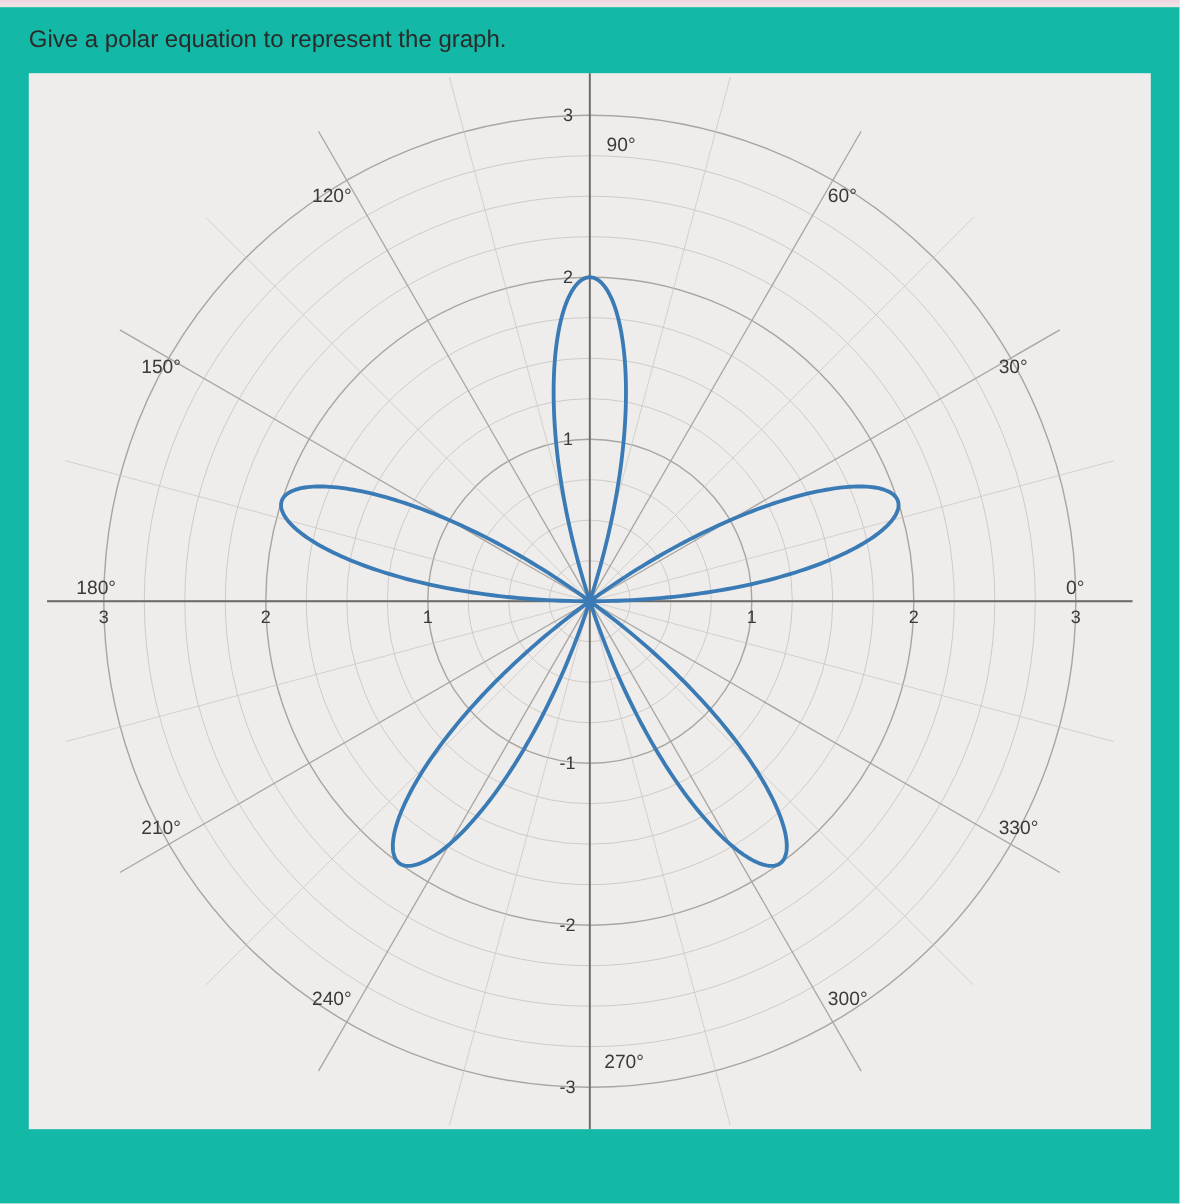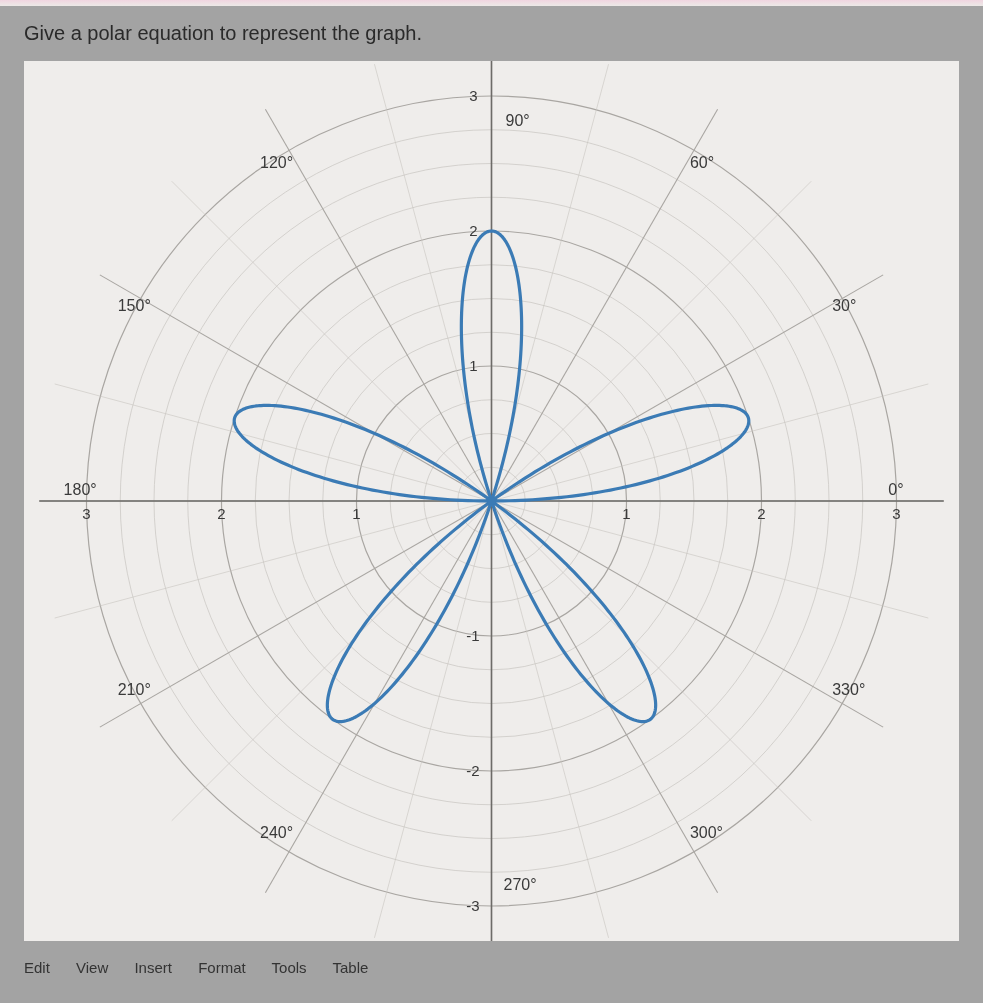--- a/index.html
+++ b/index.html
@@ -9,21 +9,21 @@
       width: 983px;
       height: 1003px;
       overflow: hidden;
       position: relative;
     }
     .top-bar {
       height: 6px;
       background: linear-gradient(to bottom, #f0d5e0, #ece9e7);
     }
     .container {
-      background: #a3a3a3;
+      background: #14b8a6;
       padding: 16px 24px 8px 24px;
       height: calc(100% - 6px);
       position: relative;
     }
     .question {
       font-size: 20px;
       color: #2a2a2a;
       margin-bottom: 16px;
       font-weight: 400;
     }
@@ -116,21 +116,13 @@
         <text x="197.5" y="457.99999999999994" font-size="15" fill="#3a3a3a" text-anchor="middle">2</text>
         <text x="62.5" y="457.99999999999994" font-size="15" fill="#3a3a3a" text-anchor="middle">3</text>
         <text x="602.5" y="458" font-size="15" fill="#3a3a3a" text-anchor="middle">1</text>
         <text x="737.5" y="458" font-size="15" fill="#3a3a3a" text-anchor="middle">2</text>
         <text x="872.5" y="458" font-size="15" fill="#3a3a3a" text-anchor="middle">3</text>
         <path d="M467.50 440.00 L473.39 439.97 L479.28 439.90 L485.16 439.77 L491.03 439.59 L496.89 439.36 L502.73 439.08 L508.55 438.75 L514.36 438.36 L520.13 437.93 L525.88 437.45 L531.60 436.92 L537.29 436.34 L542.93 435.72 L548.54 435.04 L554.10 434.32 L559.62 433.56 L565.09 432.75 L570.51 431.89 L575.87 431.00 L581.17 430.05 L586.42 429.07 L591.60 428.05 L596.71 426.99 L601.76 425.89 L606.74 424.75 L611.64 423.58 L616.46 422.37 L621.21 421.13 L625.88 419.85 L630.46 418.55 L634.96 417.21 L639.36 415.85 L643.68 414.45 L647.91 413.04 L652.04 411.60 L656.07 410.13 L660.00 408.65 L663.83 407.14 L667.56 405.62 L671.19 404.08 L674.71 402.53 L678.12 400.96 L681.42 399.39 L684.61 397.80 L687.68 396.20 L690.64 394.60 L693.49 392.99 L696.22 391.38 L698.83 389.77 L701.32 388.16 L703.68 386.56 L705.93 384.95 L708.06 383.36 L710.06 381.77 L711.93 380.19 L713.68 378.62 L715.30 377.07 L716.80 375.53 L718.17 374.00 L719.41 372.50 L720.53 371.02 L721.51 369.56 L722.37 368.12 L723.10 366.71 L723.70 365.33 L724.17 363.97 L724.51 362.65 L724.72 361.36 L724.80 360.11 L724.76 358.89 L724.59 357.71 L724.29 356.57 L723.86 355.47 L723.30 354.41 L722.62 353.40 L721.82 352.43 L720.89 351.51 L719.84 350.64 L718.66 349.82 L717.36 349.06 L715.94 348.34 L714.41 347.69 L712.75 347.08 L710.98 346.54 L709.09 346.05 L707.09 345.62 L704.97 345.26 L702.74 344.96 L700.40 344.72 L697.96 344.54 L695.41 344.43 L692.75 344.39 L689.99 344.41 L687.13 344.50 L684.17 344.66 L681.11 344.89 L677.96 345.20 L674.71 345.57 L671.38 346.01 L667.95 346.53 L664.44 347.12 L660.84 347.78 L657.16 348.52 L653.40 349.33 L649.56 350.22 L645.65 351.18 L641.67 352.21 L637.61 353.32 L633.49 354.51 L629.30 355.77 L625.05 357.11 L620.74 358.52 L616.37 360.01 L611.95 361.57 L607.47 363.21 L602.95 364.92 L598.38 366.70 L593.76 368.56 L589.11 370.50 L584.41 372.50 L579.68 374.58 L574.92 376.72 L570.13 378.94 L565.31 381.23 L560.46 383.59 L555.60 386.01 L550.71 388.51 L545.81 391.06 L540.90 393.69 L535.98 396.38 L531.04 399.13 L526.11 401.94 L521.17 404.81 L516.23 407.75 L511.30 410.74 L506.37 413.78 L501.45 416.88 L496.54 420.04 L491.65 423.25 L486.78 426.50 L481.92 429.81 L477.09 433.16 L472.28 436.56 L467.50 440.00 L462.75 443.48 L458.03 447.01 L453.35 450.57 L448.71 454.16 L444.10 457.79 L439.54 461.45 L435.02 465.15 L430.55 468.87 L426.13 472.61 L421.77 476.38 L417.45 480.17 L413.19 483.98 L408.99 487.80 L404.85 491.64 L400.77 495.50 L396.76 499.36 L392.81 503.23 L388.93 507.10 L385.12 510.98 L381.38 514.86 L377.72 518.74 L374.13 522.61 L370.61 526.48 L367.18 530.33 L363.82 534.18 L360.54 538.01 L357.35 541.82 L354.24 545.62 L351.21 549.39 L348.27 553.14 L345.42 556.87 L342.66 560.56 L339.98 564.22 L337.40 567.85 L334.90 571.45 L332.50 575.00 L330.19 578.51 L327.97 581.98 L325.85 585.41 L323.82 588.78 L321.89 592.11 L320.05 595.38 L318.31 598.60 L316.66 601.75 L315.11 604.85 L313.66 607.89 L312.30 610.86 L311.04 613.77 L309.88 616.60 L308.81 619.37 L307.84 622.06 L306.96 624.68 L306.18 627.22 L305.50 629.68 L304.91 632.06 L304.41 634.36 L304.01 636.57 L303.71 638.70 L303.49 640.73 L303.37 642.68 L303.34 644.53 L303.41 646.30 L303.56 647.96 L303.80 649.53 L304.13 651.00 L304.54 652.37 L305.04 653.64 L305.63 654.81 L306.30 655.88 L307.05 656.83 L307.88 657.69 L308.80 658.43 L309.79 659.07 L310.86 659.60 L312.00 660.02 L313.22 660.33 L314.52 660.53 L315.88 660.61 L317.31 660.58 L318.81 660.44 L320.38 660.18 L322.01 659.81 L323.70 659.33 L325.46 658.73 L327.27 658.01 L329.14 657.18 L331.07 656.23 L333.05 655.16 L335.08 653.98 L337.16 652.69 L339.29 651.28 L341.47 649.75 L343.69 648.11 L345.95 646.35 L348.25 644.48 L350.59 642.50 L352.96 640.40 L355.37 638.19 L357.81 635.87 L360.27 633.44 L362.77 630.90 L365.29 628.25 L367.83 625.49 L370.40 622.62 L372.98 619.65 L375.58 616.57 L378.20 613.39 L380.82 610.11 L383.46 606.73 L386.11 603.24 L388.76 599.66 L391.42 595.99 L394.08 592.22 L396.74 588.35 L399.40 584.40 L402.05 580.36 L404.70 576.23 L407.34 572.01 L409.97 567.71 L412.59 563.33 L415.20 558.87 L417.79 554.33 L420.36 549.72 L422.91 545.04 L425.45 540.28 L427.96 535.46 L430.45 530.57 L432.91 525.62 L435.34 520.61 L437.74 515.54 L440.12 510.42 L442.46 505.24 L444.76 500.01 L447.03 494.74 L449.27 489.42 L451.46 484.06 L453.62 478.66 L455.74 473.22 L457.81 467.75 L459.84 462.25 L461.82 456.72 L463.76 451.17 L465.66 445.59 L467.50 440.00 L469.30 434.39 L471.04 428.77 L472.74 423.14 L474.38 417.50 L475.97 411.85 L477.51 406.21 L478.99 400.57 L480.42 394.93 L481.80 389.30 L483.12 383.69 L484.38 378.08 L485.59 372.50 L486.74 366.94 L487.83 361.40 L488.86 355.88 L489.84 350.40 L490.76 344.95 L491.62 339.53 L492.42 334.15 L493.17 328.82 L493.86 323.53 L494.48 318.28 L495.05 313.09 L495.57 307.95 L496.02 302.87 L496.42 297.84 L496.76 292.88 L497.05 287.98 L497.28 283.15 L497.45 278.39 L497.57 273.70 L497.64 269.08 L497.65 264.55 L497.61 260.09 L497.51 255.72 L497.37 251.43 L497.17 247.23 L496.92 243.12 L496.63 239.10 L496.29 235.18 L495.90 231.35 L495.46 227.63 L494.98 224.00 L494.45 220.48 L493.89 217.06 L493.28 213.75 L492.63 210.55 L491.94 207.45 L491.22 204.47 L490.45 201.61 L489.66 198.86 L488.83 196.23 L487.96 193.71 L487.07 191.32 L486.15 189.05 L485.20 186.90 L484.22 184.88 L483.22 182.98 L482.20 181.20 L481.15 179.56 L480.08 178.04 L479.00 176.65 L477.90 175.39 L476.78 174.26 L475.65 173.27 L474.51 172.40 L473.36 171.67 L472.19 171.07 L471.03 170.60 L469.85 170.27 L468.68 170.07 L467.50 170.00 L466.32 170.07 L465.15 170.27 L463.97 170.60 L462.81 171.07 L461.64 171.67 L460.49 172.40 L459.35 173.27 L458.22 174.26 L457.10 175.39 L456.00 176.65 L454.92 178.04 L453.85 179.56 L452.80 181.20 L451.78 182.98 L450.78 184.88 L449.80 186.90 L448.85 189.05 L447.93 191.32 L447.04 193.71 L446.17 196.23 L445.34 198.86 L444.55 201.61 L443.78 204.47 L443.06 207.45 L442.37 210.55 L441.72 213.75 L441.11 217.06 L440.55 220.48 L440.02 224.00 L439.54 227.63 L439.10 231.35 L438.71 235.18 L438.37 239.10 L438.08 243.12 L437.83 247.23 L437.63 251.43 L437.49 255.72 L437.39 260.09 L437.35 264.55 L437.36 269.08 L437.43 273.70 L437.55 278.39 L437.72 283.15 L437.95 287.98 L438.24 292.88 L438.58 297.84 L438.98 302.87 L439.43 307.95 L439.95 313.09 L440.52 318.28 L441.14 323.53 L441.83 328.82 L442.58 334.15 L443.38 339.53 L444.24 344.95 L445.16 350.40 L446.14 355.88 L447.17 361.40 L448.26 366.94 L449.41 372.50 L450.62 378.08 L451.88 383.69 L453.20 389.30 L454.58 394.93 L456.01 400.57 L457.49 406.21 L459.03 411.85 L460.62 417.50 L462.26 423.14 L463.96 428.77 L465.70 434.39 L467.50 440.00 L469.34 445.59 L471.24 451.17 L473.18 456.72 L475.16 462.25 L477.19 467.75 L479.26 473.22 L481.38 478.66 L483.54 484.06 L485.73 489.42 L487.97 494.74 L490.24 500.01 L492.54 505.24 L494.88 510.42 L497.26 515.54 L499.66 520.61 L502.09 525.62 L504.55 530.57 L507.04 535.46 L509.55 540.28 L512.09 545.04 L514.64 549.72 L517.21 554.33 L519.80 558.87 L522.41 563.33 L525.03 567.71 L527.66 572.01 L530.30 576.23 L532.95 580.36 L535.60 584.40 L538.26 588.35 L540.92 592.22 L543.58 595.99 L546.24 599.66 L548.89 603.24 L551.54 606.73 L554.18 610.11 L556.80 613.39 L559.42 616.57 L562.02 619.65 L564.60 622.62 L567.17 625.49 L569.71 628.25 L572.23 630.90 L574.73 633.44 L577.19 635.87 L579.63 638.19 L582.04 640.40 L584.41 642.50 L586.75 644.48 L589.05 646.35 L591.31 648.11 L593.53 649.75 L595.71 651.28 L597.84 652.69 L599.92 653.98 L601.95 655.16 L603.93 656.23 L605.86 657.18 L607.73 658.01 L609.54 658.73 L611.30 659.33 L612.99 659.81 L614.62 660.18 L616.19 660.44 L617.69 660.58 L619.12 660.61 L620.48 660.53 L621.78 660.33 L623.00 660.02 L624.14 659.60 L625.21 659.07 L626.20 658.43 L627.12 657.69 L627.95 656.83 L628.70 655.88 L629.37 654.81 L629.96 653.64 L630.46 652.37 L630.87 651.00 L631.20 649.53 L631.44 647.96 L631.59 646.30 L631.66 644.53 L631.63 642.68 L631.51 640.73 L631.29 638.70 L630.99 636.57 L630.59 634.36 L630.09 632.06 L629.50 629.68 L628.82 627.22 L628.04 624.68 L627.16 622.06 L626.19 619.37 L625.12 616.60 L623.96 613.77 L622.70 610.86 L621.34 607.89 L619.89 604.85 L618.34 601.75 L616.69 598.60 L614.95 595.38 L613.11 592.11 L611.18 588.78 L609.15 585.41 L607.03 581.98 L604.81 578.51 L602.50 575.00 L600.10 571.45 L597.60 567.85 L595.02 564.22 L592.34 560.56 L589.58 556.87 L586.73 553.14 L583.79 549.39 L580.76 545.62 L577.65 541.82 L574.46 538.01 L571.18 534.18 L567.82 530.33 L564.39 526.48 L560.87 522.61 L557.28 518.74 L553.62 514.86 L549.88 510.98 L546.07 507.10 L542.19 503.23 L538.24 499.36 L534.23 495.50 L530.15 491.64 L526.01 487.80 L521.81 483.98 L517.55 480.17 L513.23 476.38 L508.87 472.61 L504.45 468.87 L499.98 465.15 L495.46 461.45 L490.90 457.79 L486.29 454.16 L481.65 450.57 L476.97 447.01 L472.25 443.48 L467.50 440.00 L462.72 436.56 L457.91 433.16 L453.08 429.81 L448.22 426.50 L443.35 423.25 L438.46 420.04 L433.55 416.88 L428.63 413.78 L423.70 410.74 L418.77 407.75 L413.83 404.81 L408.89 401.94 L403.96 399.13 L399.02 396.38 L394.10 393.69 L389.19 391.06 L384.29 388.51 L379.40 386.01 L374.54 383.59 L369.69 381.23 L364.87 378.94 L360.08 376.72 L355.32 374.58 L350.59 372.50 L345.89 370.50 L341.24 368.56 L336.62 366.70 L332.05 364.92 L327.53 363.21 L323.05 361.57 L318.63 360.01 L314.26 358.52 L309.95 357.11 L305.70 355.77 L301.51 354.51 L297.39 353.32 L293.33 352.21 L289.35 351.18 L285.44 350.22 L281.60 349.33 L277.84 348.52 L274.16 347.78 L270.56 347.12 L267.05 346.53 L263.62 346.01 L260.29 345.57 L257.04 345.20 L253.89 344.89 L250.83 344.66 L247.87 344.50 L245.01 344.41 L242.25 344.39 L239.59 344.43 L237.04 344.54 L234.60 344.72 L232.26 344.96 L230.03 345.26 L227.91 345.62 L225.91 346.05 L224.02 346.54 L222.25 347.08 L220.59 347.69 L219.06 348.34 L217.64 349.06 L216.34 349.82 L215.16 350.64 L214.11 351.51 L213.18 352.43 L212.38 353.40 L211.70 354.41 L211.14 355.47 L210.71 356.57 L210.41 357.71 L210.24 358.89 L210.20 360.11 L210.28 361.36 L210.49 362.65 L210.83 363.97 L211.30 365.33 L211.90 366.71 L212.63 368.12 L213.49 369.56 L214.47 371.02 L215.59 372.50 L216.83 374.00 L218.20 375.53 L219.70 377.07 L221.32 378.62 L223.07 380.19 L224.94 381.77 L226.94 383.36 L229.07 384.95 L231.32 386.56 L233.68 388.16 L236.17 389.77 L238.78 391.38 L241.51 392.99 L244.36 394.60 L247.32 396.20 L250.39 397.80 L253.58 399.39 L256.88 400.96 L260.29 402.53 L263.81 404.08 L267.44 405.62 L271.17 407.14 L275.00 408.65 L278.93 410.13 L282.96 411.60 L287.09 413.04 L291.32 414.45 L295.64 415.85 L300.04 417.21 L304.54 418.55 L309.12 419.85 L313.79 421.13 L318.54 422.37 L323.36 423.58 L328.26 424.75 L333.24 425.89 L338.29 426.99 L343.40 428.05 L348.58 429.07 L353.83 430.05 L359.13 431.00 L364.49 431.89 L369.91 432.75 L375.38 433.56 L380.90 434.32 L386.46 435.04 L392.07 435.72 L397.71 436.34 L403.40 436.92 L409.12 437.45 L414.87 437.93 L420.64 438.36 L426.45 438.75 L432.27 439.08 L438.11 439.36 L443.97 439.59 L449.84 439.77 L455.72 439.90 L461.61 439.97 L467.50 440.00 L473.39 439.97 L479.28 439.90 L485.16 439.77 L491.03 439.59 L496.89 439.36 L502.73 439.08 L508.55 438.75 L514.36 438.36 L520.13 437.93 L525.88 437.45 L531.60 436.92 L537.29 436.34 L542.93 435.72 L548.54 435.04 L554.10 434.32 L559.62 433.56 L565.09 432.75 L570.51 431.89 L575.87 431.00 L581.17 430.05 L586.42 429.07 L591.60 428.05 L596.71 426.99 L601.76 425.89 L606.74 424.75 L611.64 423.58 L616.46 422.37 L621.21 421.13 L625.88 419.85 L630.46 418.55 L634.96 417.21 L639.36 415.85 L643.68 414.45 L647.91 413.04 L652.04 411.60 L656.07 410.13 L660.00 408.65 L663.83 407.14 L667.56 405.62 L671.19 404.08 L674.71 402.53 L678.12 400.96 L681.42 399.39 L684.61 397.80 L687.68 396.20 L690.64 394.60 L693.49 392.99 L696.22 391.38 L698.83 389.77 L701.32 388.16 L703.68 386.56 L705.93 384.95 L708.06 383.36 L710.06 381.77 L711.93 380.19 L713.68 378.62 L715.30 377.07 L716.80 375.53 L718.17 374.00 L719.41 372.50 L720.53 371.02 L721.51 369.56 L722.37 368.12 L723.10 366.71 L723.70 365.33 L724.17 363.97 L724.51 362.65 L724.72 361.36 L724.80 360.11 L724.76 358.89 L724.59 357.71 L724.29 356.57 L723.86 355.47 L723.30 354.41 L722.62 353.40 L721.82 352.43 L720.89 351.51 L719.84 350.64 L718.66 349.82 L717.36 349.06 L715.94 348.34 L714.41 347.69 L712.75 347.08 L710.98 346.54 L709.09 346.05 L707.09 345.62 L704.97 345.26 L702.74 344.96 L700.40 344.72 L697.96 344.54 L695.41 344.43 L692.75 344.39 L689.99 344.41 L687.13 344.50 L684.17 344.66 L681.11 344.89 L677.96 345.20 L674.71 345.57 L671.38 346.01 L667.95 346.53 L664.44 347.12 L660.84 347.78 L657.16 348.52 L653.40 349.33 L649.56 350.22 L645.65 351.18 L641.67 352.21 L637.61 353.32 L633.49 354.51 L629.30 355.77 L625.05 357.11 L620.74 358.52 L616.37 360.01 L611.95 361.57 L607.47 363.21 L602.95 364.92 L598.38 366.70 L593.76 368.56 L589.11 370.50 L584.41 372.50 L579.68 374.58 L574.92 376.72 L570.13 378.94 L565.31 381.23 L560.46 383.59 L555.60 386.01 L550.71 388.51 L545.81 391.06 L540.90 393.69 L535.98 396.38 L531.04 399.13 L526.11 401.94 L521.17 404.81 L516.23 407.75 L511.30 410.74 L506.37 413.78 L501.45 416.88 L496.54 420.04 L491.65 423.25 L486.78 426.50 L481.92 429.81 L477.09 433.16 L472.28 436.56 L467.50 440.00 L462.75 443.48 L458.03 447.01 L453.35 450.57 L448.71 454.16 L444.10 457.79 L439.54 461.45 L435.02 465.15 L430.55 468.87 L426.13 472.61 L421.77 476.38 L417.45 480.17 L413.19 483.98 L408.99 487.80 L404.85 491.64 L400.77 495.50 L396.76 499.36 L392.81 503.23 L388.93 507.10 L385.12 510.98 L381.38 514.86 L377.72 518.74 L374.13 522.61 L370.61 526.48 L367.18 530.33 L363.82 534.18 L360.54 538.01 L357.35 541.82 L354.24 545.62 L351.21 549.39 L348.27 553.14 L345.42 556.87 L342.66 560.56 L339.98 564.22 L337.40 567.85 L334.90 571.45 L332.50 575.00 L330.19 578.51 L327.97 581.98 L325.85 585.41 L323.82 588.78 L321.89 592.11 L320.05 595.38 L318.31 598.60 L316.66 601.75 L315.11 604.85 L313.66 607.89 L312.30 610.86 L311.04 613.77 L309.88 616.60 L308.81 619.37 L307.84 622.06 L306.96 624.68 L306.18 627.22 L305.50 629.68 L304.91 632.06 L304.41 634.36 L304.01 636.57 L303.71 638.70 L303.49 640.73 L303.37 642.68 L303.34 644.53 L303.41 646.30 L303.56 647.96 L303.80 649.53 L304.13 651.00 L304.54 652.37 L305.04 653.64 L305.63 654.81 L306.30 655.88 L307.05 656.83 L307.88 657.69 L308.80 658.43 L309.79 659.07 L310.86 659.60 L312.00 660.02 L313.22 660.33 L314.52 660.53 L315.88 660.61 L317.31 660.58 L318.81 660.44 L320.38 660.18 L322.01 659.81 L323.70 659.33 L325.46 658.73 L327.27 658.01 L329.14 657.18 L331.07 656.23 L333.05 655.16 L335.08 653.98 L337.16 652.69 L339.29 651.28 L341.47 649.75 L343.69 648.11 L345.95 646.35 L348.25 644.48 L350.59 642.50 L352.96 640.40 L355.37 638.19 L357.81 635.87 L360.27 633.44 L362.77 630.90 L365.29 628.25 L367.83 625.49 L370.40 622.62 L372.98 619.65 L375.58 616.57 L378.20 613.39 L380.82 610.11 L383.46 606.73 L386.11 603.24 L388.76 599.66 L391.42 595.99 L394.08 592.22 L396.74 588.35 L399.40 584.40 L402.05 580.36 L404.70 576.23 L407.34 572.01 L409.97 567.71 L412.59 563.33 L415.20 558.87 L417.79 554.33 L420.36 549.72 L422.91 545.04 L425.45 540.28 L427.96 535.46 L430.45 530.57 L432.91 525.62 L435.34 520.61 L437.74 515.54 L440.12 510.42 L442.46 505.24 L444.76 500.01 L447.03 494.74 L449.27 489.42 L451.46 484.06 L453.62 478.66 L455.74 473.22 L457.81 467.75 L459.84 462.25 L461.82 456.72 L463.76 451.17 L465.66 445.59 L467.50 440.00 L469.30 434.39 L471.04 428.77 L472.74 423.14 L474.38 417.50 L475.97 411.85 L477.51 406.21 L478.99 400.57 L480.42 394.93 L481.80 389.30 L483.12 383.69 L484.38 378.08 L485.59 372.50 L486.74 366.94 L487.83 361.40 L488.86 355.88 L489.84 350.40 L490.76 344.95 L491.62 339.53 L492.42 334.15 L493.17 328.82 L493.86 323.53 L494.48 318.28 L495.05 313.09 L495.57 307.95 L496.02 302.87 L496.42 297.84 L496.76 292.88 L497.05 287.98 L497.28 283.15 L497.45 278.39 L497.57 273.70 L497.64 269.08 L497.65 264.55 L497.61 260.09 L497.51 255.72 L497.37 251.43 L497.17 247.23 L496.92 243.12 L496.63 239.10 L496.29 235.18 L495.90 231.35 L495.46 227.63 L494.98 224.00 L494.45 220.48 L493.89 217.06 L493.28 213.75 L492.63 210.55 L491.94 207.45 L491.22 204.47 L490.45 201.61 L489.66 198.86 L488.83 196.23 L487.96 193.71 L487.07 191.32 L486.15 189.05 L485.20 186.90 L484.22 184.88 L483.22 182.98 L482.20 181.20 L481.15 179.56 L480.08 178.04 L479.00 176.65 L477.90 175.39 L476.78 174.26 L475.65 173.27 L474.51 172.40 L473.36 171.67 L472.19 171.07 L471.03 170.60 L469.85 170.27 L468.68 170.07 L467.50 170.00 L466.32 170.07 L465.15 170.27 L463.97 170.60 L462.81 171.07 L461.64 171.67 L460.49 172.40 L459.35 173.27 L458.22 174.26 L457.10 175.39 L456.00 176.65 L454.92 178.04 L453.85 179.56 L452.80 181.20 L451.78 182.98 L450.78 184.88 L449.80 186.90 L448.85 189.05 L447.93 191.32 L447.04 193.71 L446.17 196.23 L445.34 198.86 L444.55 201.61 L443.78 204.47 L443.06 207.45 L442.37 210.55 L441.72 213.75 L441.11 217.06 L440.55 220.48 L440.02 224.00 L439.54 227.63 L439.10 231.35 L438.71 235.18 L438.37 239.10 L438.08 243.12 L437.83 247.23 L437.63 251.43 L437.49 255.72 L437.39 260.09 L437.35 264.55 L437.36 269.08 L437.43 273.70 L437.55 278.39 L437.72 283.15 L437.95 287.98 L438.24 292.88 L438.58 297.84 L438.98 302.87 L439.43 307.95 L439.95 313.09 L440.52 318.28 L441.14 323.53 L441.83 328.82 L442.58 334.15 L443.38 339.53 L444.24 344.95 L445.16 350.40 L446.14 355.88 L447.17 361.40 L448.26 366.94 L449.41 372.50 L450.62 378.08 L451.88 383.69 L453.20 389.30 L454.58 394.93 L456.01 400.57 L457.49 406.21 L459.03 411.85 L460.62 417.50 L462.26 423.14 L463.96 428.77 L465.70 434.39 L467.50 440.00 L469.34 445.59 L471.24 451.17 L473.18 456.72 L475.16 462.25 L477.19 467.75 L479.26 473.22 L481.38 478.66 L483.54 484.06 L485.73 489.42 L487.97 494.74 L490.24 500.01 L492.54 505.24 L494.88 510.42 L497.26 515.54 L499.66 520.61 L502.09 525.62 L504.55 530.57 L507.04 535.46 L509.55 540.28 L512.09 545.04 L514.64 549.72 L517.21 554.33 L519.80 558.87 L522.41 563.33 L525.03 567.71 L527.66 572.01 L530.30 576.23 L532.95 580.36 L535.60 584.40 L538.26 588.35 L540.92 592.22 L543.58 595.99 L546.24 599.66 L548.89 603.24 L551.54 606.73 L554.18 610.11 L556.80 613.39 L559.42 616.57 L562.02 619.65 L564.60 622.62 L567.17 625.49 L569.71 628.25 L572.23 630.90 L574.73 633.44 L577.19 635.87 L579.63 638.19 L582.04 640.40 L584.41 642.50 L586.75 644.48 L589.05 646.35 L591.31 648.11 L593.53 649.75 L595.71 651.28 L597.84 652.69 L599.92 653.98 L601.95 655.16 L603.93 656.23 L605.86 657.18 L607.73 658.01 L609.54 658.73 L611.30 659.33 L612.99 659.81 L614.62 660.18 L616.19 660.44 L617.69 660.58 L619.12 660.61 L620.48 660.53 L621.78 660.33 L623.00 660.02 L624.14 659.60 L625.21 659.07 L626.20 658.43 L627.12 657.69 L627.95 656.83 L628.70 655.88 L629.37 654.81 L629.96 653.64 L630.46 652.37 L630.87 651.00 L631.20 649.53 L631.44 647.96 L631.59 646.30 L631.66 644.53 L631.63 642.68 L631.51 640.73 L631.29 638.70 L630.99 636.57 L630.59 634.36 L630.09 632.06 L629.50 629.68 L628.82 627.22 L628.04 624.68 L627.16 622.06 L626.19 619.37 L625.12 616.60 L623.96 613.77 L622.70 610.86 L621.34 607.89 L619.89 604.85 L618.34 601.75 L616.69 598.60 L614.95 595.38 L613.11 592.11 L611.18 588.78 L609.15 585.41 L607.03 581.98 L604.81 578.51 L602.50 575.00 L600.10 571.45 L597.60 567.85 L595.02 564.22 L592.34 560.56 L589.58 556.87 L586.73 553.14 L583.79 549.39 L580.76 545.62 L577.65 541.82 L574.46 538.01 L571.18 534.18 L567.82 530.33 L564.39 526.48 L560.87 522.61 L557.28 518.74 L553.62 514.86 L549.88 510.98 L546.07 507.10 L542.19 503.23 L538.24 499.36 L534.23 495.50 L530.15 491.64 L526.01 487.80 L521.81 483.98 L517.55 480.17 L513.23 476.38 L508.87 472.61 L504.45 468.87 L499.98 465.15 L495.46 461.45 L490.90 457.79 L486.29 454.16 L481.65 450.57 L476.97 447.01 L472.25 443.48 L467.50 440.00 L462.72 436.56 L457.91 433.16 L453.08 429.81 L448.22 426.50 L443.35 423.25 L438.46 420.04 L433.55 416.88 L428.63 413.78 L423.70 410.74 L418.77 407.75 L413.83 404.81 L408.89 401.94 L403.96 399.13 L399.02 396.38 L394.10 393.69 L389.19 391.06 L384.29 388.51 L379.40 386.01 L374.54 383.59 L369.69 381.23 L364.87 378.94 L360.08 376.72 L355.32 374.58 L350.59 372.50 L345.89 370.50 L341.24 368.56 L336.62 366.70 L332.05 364.92 L327.53 363.21 L323.05 361.57 L318.63 360.01 L314.26 358.52 L309.95 357.11 L305.70 355.77 L301.51 354.51 L297.39 353.32 L293.33 352.21 L289.35 351.18 L285.44 350.22 L281.60 349.33 L277.84 348.52 L274.16 347.78 L270.56 347.12 L267.05 346.53 L263.62 346.01 L260.29 345.57 L257.04 345.20 L253.89 344.89 L250.83 344.66 L247.87 344.50 L245.01 344.41 L242.25 344.39 L239.59 344.43 L237.04 344.54 L234.60 344.72 L232.26 344.96 L230.03 345.26 L227.91 345.62 L225.91 346.05 L224.02 346.54 L222.25 347.08 L220.59 347.69 L219.06 348.34 L217.64 349.06 L216.34 349.82 L215.16 350.64 L214.11 351.51 L213.18 352.43 L212.38 353.40 L211.70 354.41 L211.14 355.47 L210.71 356.57 L210.41 357.71 L210.24 358.89 L210.20 360.11 L210.28 361.36 L210.49 362.65 L210.83 363.97 L211.30 365.33 L211.90 366.71 L212.63 368.12 L213.49 369.56 L214.47 371.02 L215.59 372.50 L216.83 374.00 L218.20 375.53 L219.70 377.07 L221.32 378.62 L223.07 380.19 L224.94 381.77 L226.94 383.36 L229.07 384.95 L231.32 386.56 L233.68 388.16 L236.17 389.77 L238.78 391.38 L241.51 392.99 L244.36 394.60 L247.32 396.20 L250.39 397.80 L253.58 399.39 L256.88 400.96 L260.29 402.53 L263.81 404.08 L267.44 405.62 L271.17 407.14 L275.00 408.65 L278.93 410.13 L282.96 411.60 L287.09 413.04 L291.32 414.45 L295.64 415.85 L300.04 417.21 L304.54 418.55 L309.12 419.85 L313.79 421.13 L318.54 422.37 L323.36 423.58 L328.26 424.75 L333.24 425.89 L338.29 426.99 L343.40 428.05 L348.58 429.07 L353.83 430.05 L359.13 431.00 L364.49 431.89 L369.91 432.75 L375.38 433.56 L380.90 434.32 L386.46 435.04 L392.07 435.72 L397.71 436.34 L403.40 436.92 L409.12 437.45 L414.87 437.93 L420.64 438.36 L426.45 438.75 L432.27 439.08 L438.11 439.36 L443.97 439.59 L449.84 439.77 L455.72 439.90 L461.61 439.97 L467.50 440.00 L473.39 439.97 " fill="none" stroke="#3b7bb5" stroke-width="3.2" stroke-linejoin="round"></path>
         <circle cx="467.5" cy="440" r="4" fill="#3b7bb5"></circle>
       </svg>
   </div>
 
-  <div class="menu-bar">
-    <span>Edit</span>
-    <span>View</span>
-    <span>Insert</span>
-    <span>Format</span>
-    <span>Tools</span>
-    <span>Table</span>
-  </div>
 </div>
 
 </body></html>

